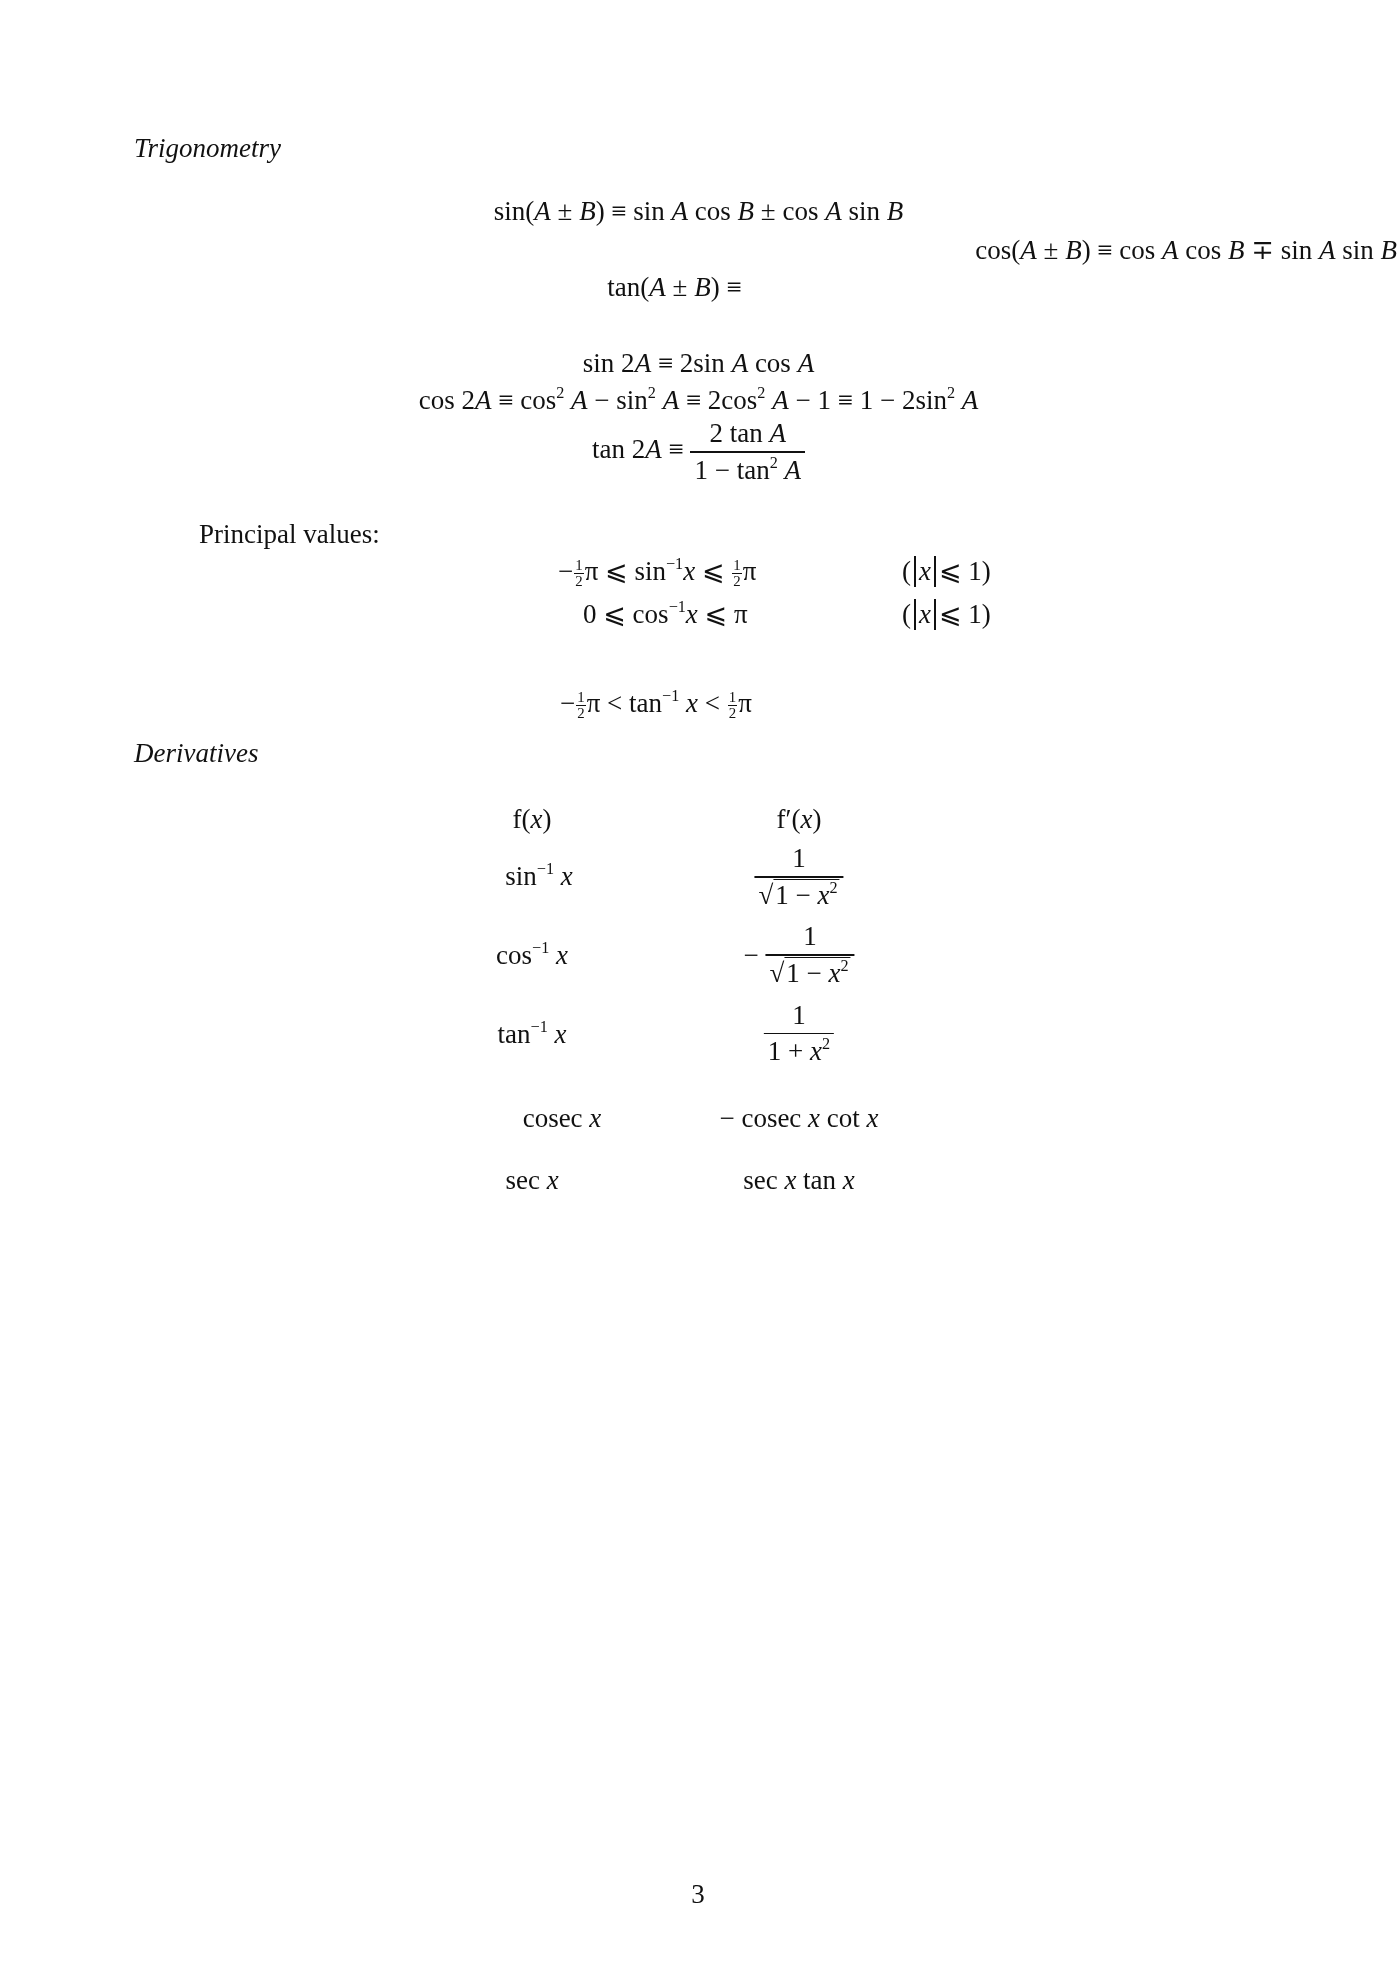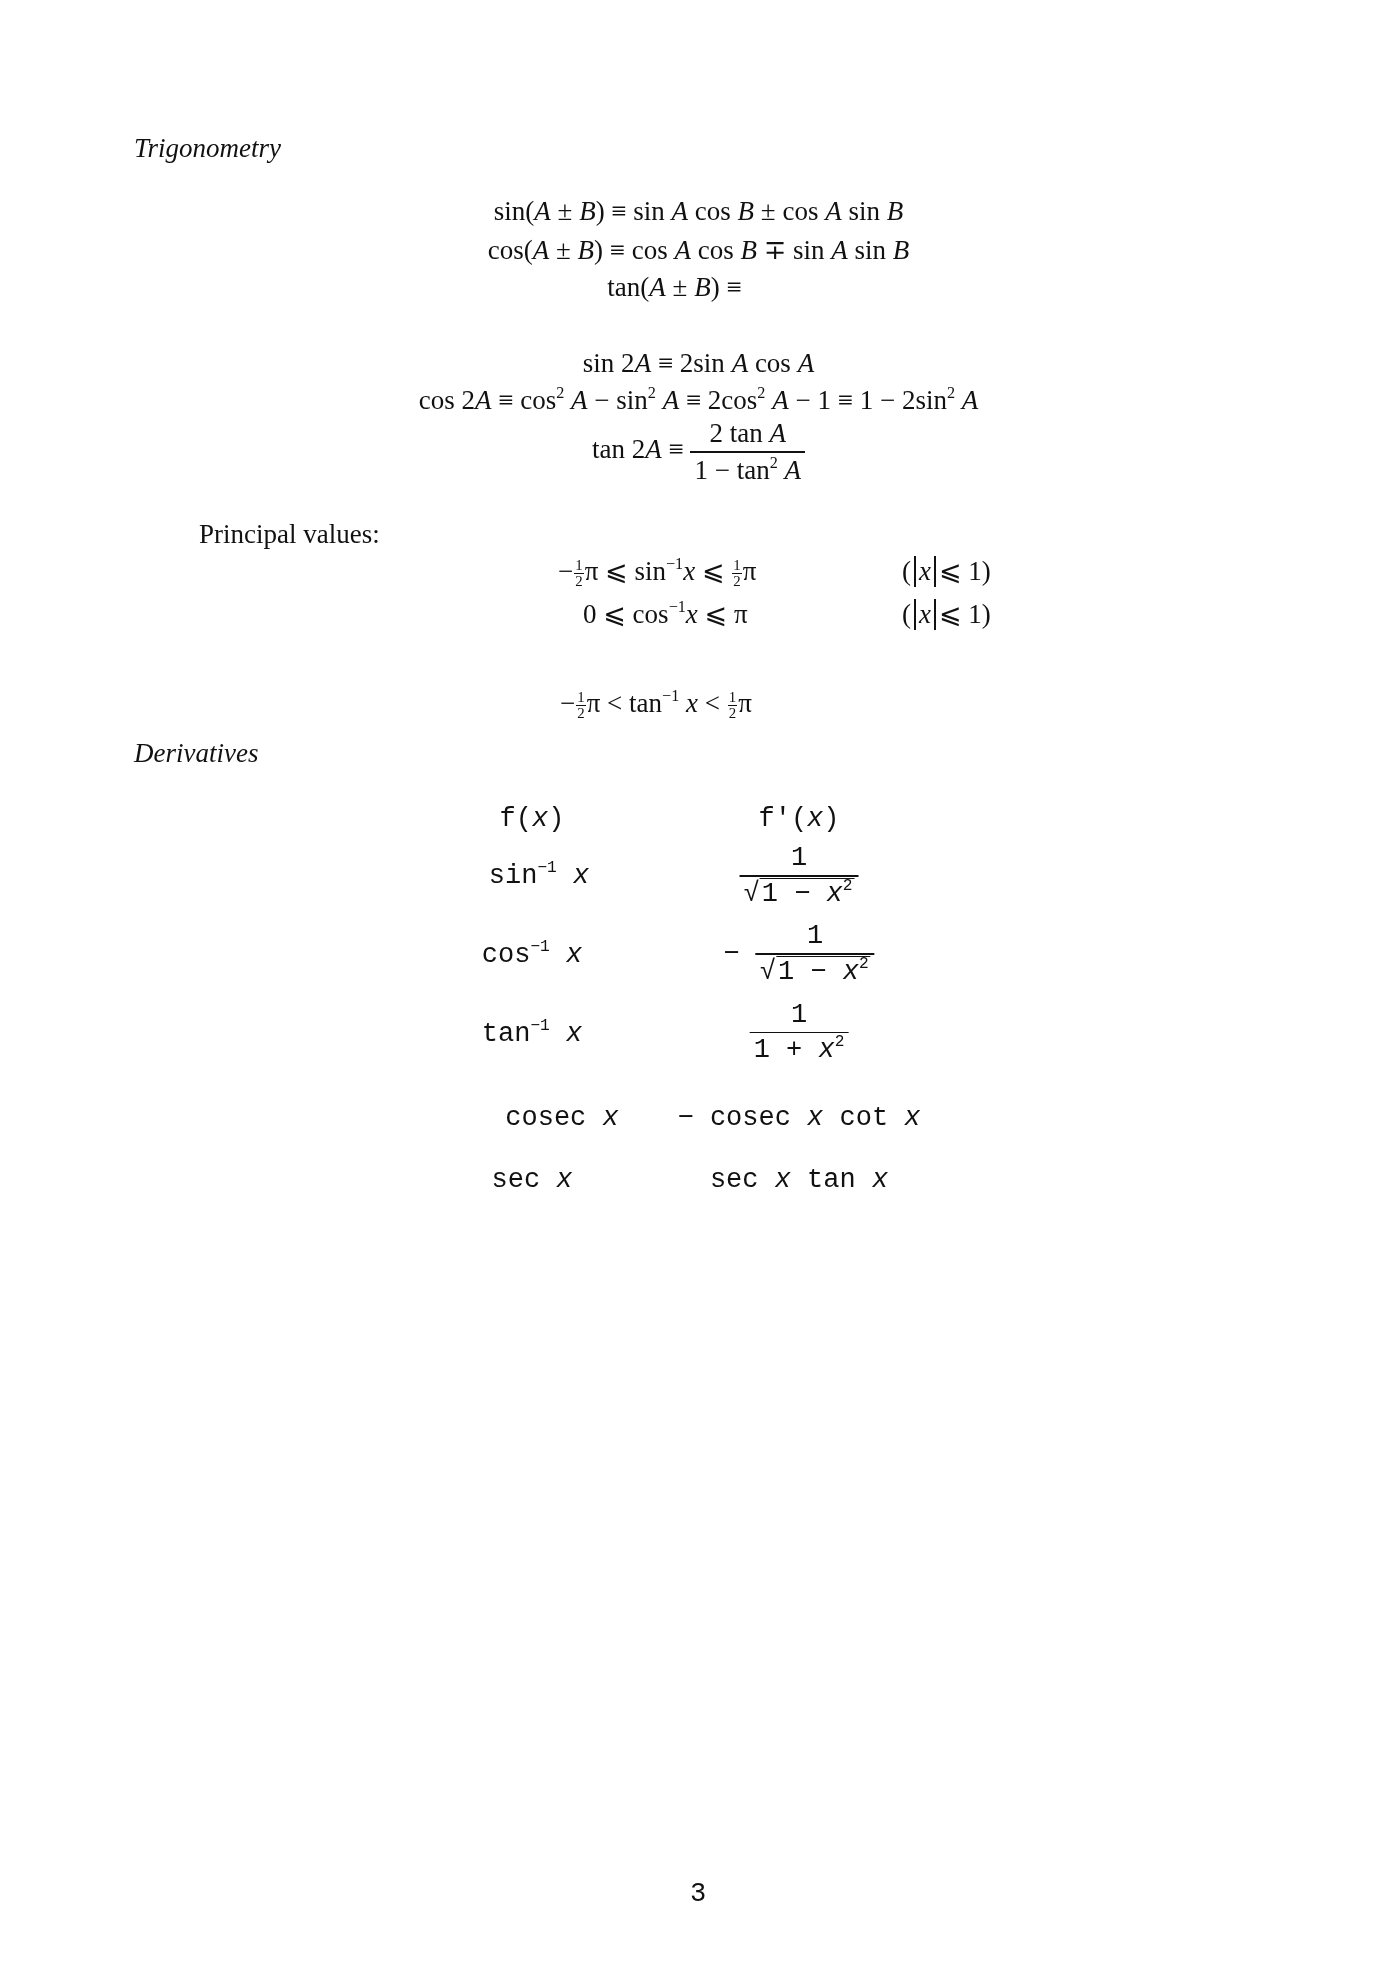--- a/index.html
+++ b/index.html
@@ -13,31 +13,31 @@
   sup { font-size:0.6em; vertical-align:0.7em; line-height:0; }
   .frac { display:inline-flex; flex-direction:column; align-items:center; vertical-align:middle; }
   .frac .num { padding:0 4px 2px 4px; }
   .frac .den { border-top:2px solid #111; padding:2px 4px 0 4px; }
   .sfrac { display:inline-flex; flex-direction:column; align-items:center; vertical-align:middle;
            font-size:0.55em; line-height:1.05; margin:0 1px; }
   .sfrac .n { border-bottom:1px solid #111; padding:0 1px; }
   .sqrt { display:inline-block; }
   .sqrt .rad { border-top:1.5px solid #111; padding:0 2px 0 2px; }
   .abs-bar { display:inline-block; border-left:2px solid #111; border-right:2px solid #111; padding:0 3px; margin:0 3px; }
-  .col-center { text-align:center; transform:translateX(-50%);font-family:Liberation Mono, monospace; }
+  .col-center { text-align:center; transform:translateX(-50%); }
 </style>
 </head>
 <body>
 
 <div class="abs heading" style="left:134px; top:133px;">Trigonometry</div>
 
 <div class="abs eq" style="left:0; width:1397px; top:196px;">
   sin(<i>A</i> ± <i>B</i>) ≡ sin <i>A</i> cos <i>B</i> ± cos <i>A</i> sin <i>B</i>
 </div>
-<div class="abs eq" style="left:0; width:1397px; top:234px;">
+<div class="abs eq" style="left:0; width:1397px; top:234px;text-align:right;">
   cos(<i>A</i> ± <i>B</i>) ≡ cos <i>A</i> cos <i>B</i> ∓ sin <i>A</i> sin <i>B</i>
 </div>
 <div class="abs eq" style="left:0; width:1349px; top:272px;">
   <span>tan(<i>A</i> ± <i>B</i>) ≡</span>
 </div>
 <div class="abs eq" style="left:0; width:1397px; top:348px;">
   sin 2<i>A</i> ≡ 2sin <i>A</i> cos <i>A</i>
 </div>
 <div class="abs eq" style="left:0; width:1397px; top:385px;">
   cos 2<i>A</i> ≡ cos<sup>2</sup> <i>A</i> − sin<sup>2</sup> <i>A</i> ≡ 2cos<sup>2</sup> <i>A</i> − 1 ≡ 1 − 2sin<sup>2</sup> <i>A</i>

